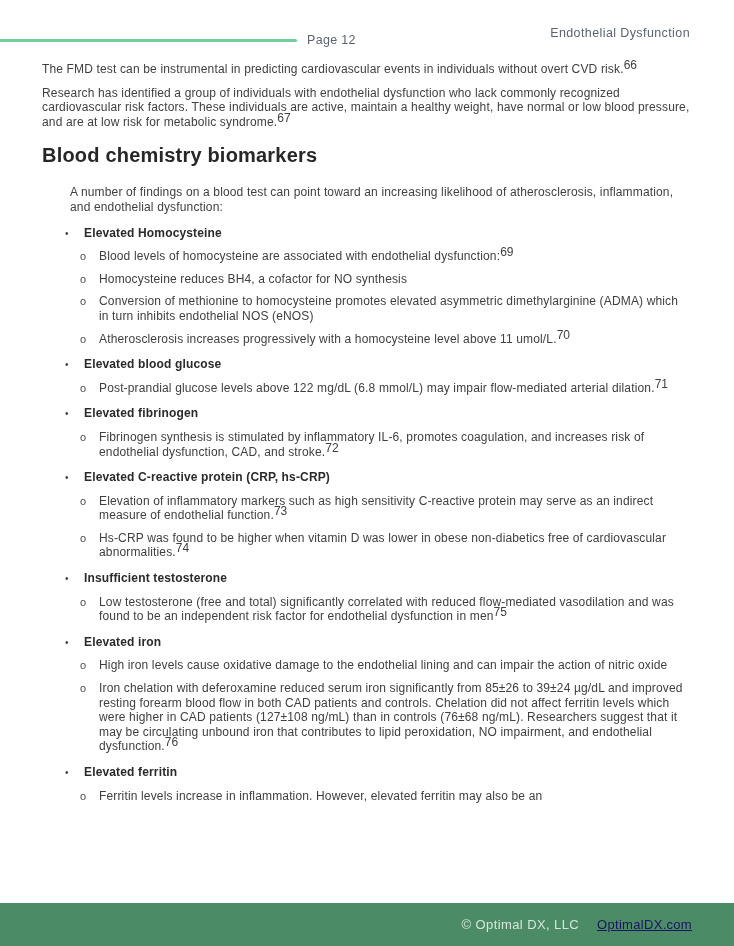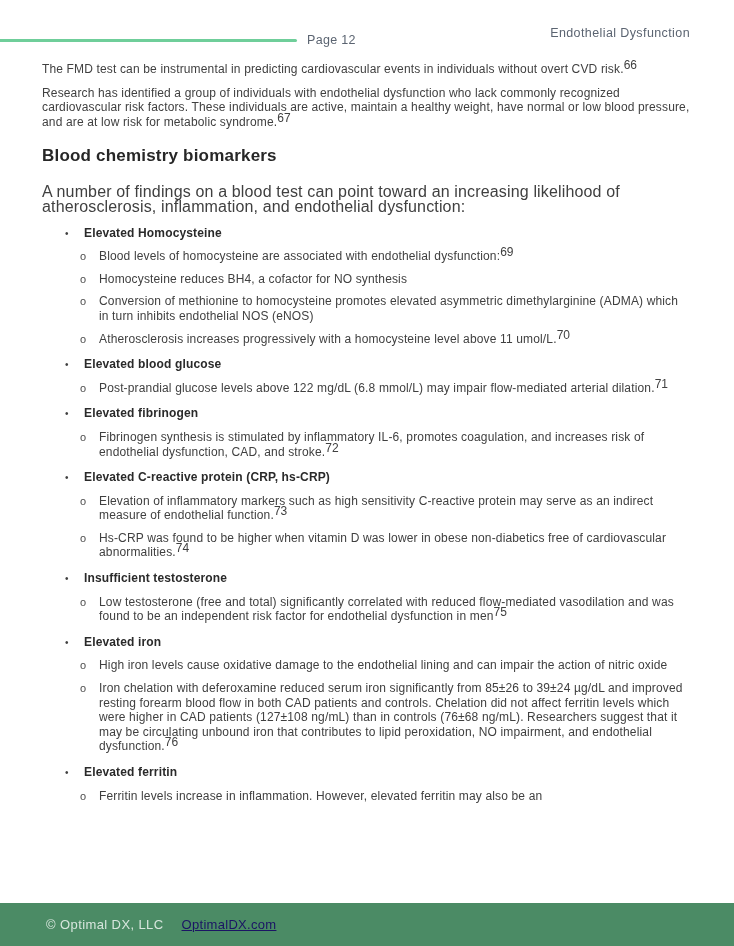--- a/index.html
+++ b/index.html
@@ -27,37 +27,37 @@
   .doc-title {
     position:absolute; right:44px; top:26px;
     font-size:12.5px; color:#5b6471; letter-spacing:0.4px;
   }
   
   main { padding:15px 44px 0 42px; }
   .para { font-size:12px; line-height:14.6px; letter-spacing:0.15px; margin:0 0 9px 0; }
   sup.ref { font-size:12px; line-height:0; vertical-align:4px; letter-spacing:0; }
   h1.section-heading {
     margin:17px 0 20px 0;
-    font-size:17px; line-height:19px;
+    font-size:20px; line-height:19px;
     font-weight:bold; color:#272727; letter-spacing:0.2px;
   }
-  .intro { font-size:16px; line-height:14.6px; letter-spacing:0.15px; }
+  .intro { font-size:12px; line-height:14.6px; letter-spacing:0.15px;margin-left:28px; }
   
   .l1 { display:flex; margin:11px 0 0 23px; font-size:12px; line-height:14.6px; }
   .m1 { width:19px; flex:0 0 19px; color:#404040; font-size:10px; padding-top:1px; }
   .l1 .label { font-weight:bold; color:#2a2a2a; letter-spacing:0.15px;text-align:right; }
   .l2 { display:flex; margin:8px 0 0 38px; font-size:12px; line-height:14.6px; }
   .m2 { width:19px; flex:0 0 19px; color:#4d4d4d; font-size:11px; }
   .l2 .body { letter-spacing:0.15px; }
   
   footer {
     position:absolute; left:0; bottom:0;
     width:100%; height:43px;
     background:var(--footer-green,#4b8b65);
-    display:flex; align-items:center; justify-content:flex-start;
+    display:flex; align-items:center; justify-content:flex-end;
     padding:0 42px 0 46px;
   }
   .copyright { color:rgba(255,255,255,0.78); font-size:13px; letter-spacing:0.4px; }
   .site-link { color:var(--link-navy,#1b1464); font-size:13px; letter-spacing:0.3px; text-decoration:underline; cursor:pointer;margin-left:18px; }
 </style>
 </head>
 <body>
 
 <div class="page">
 

